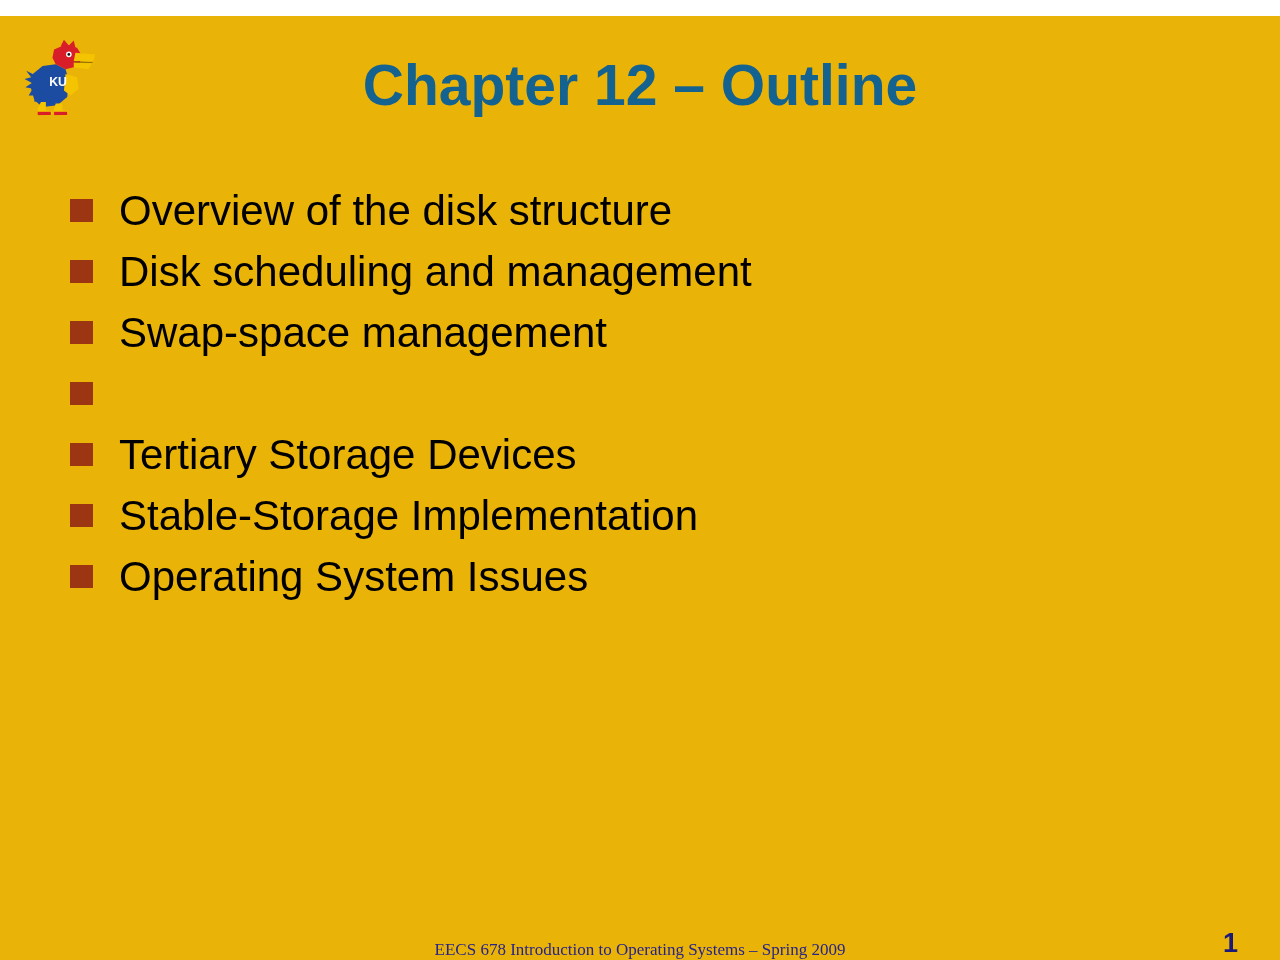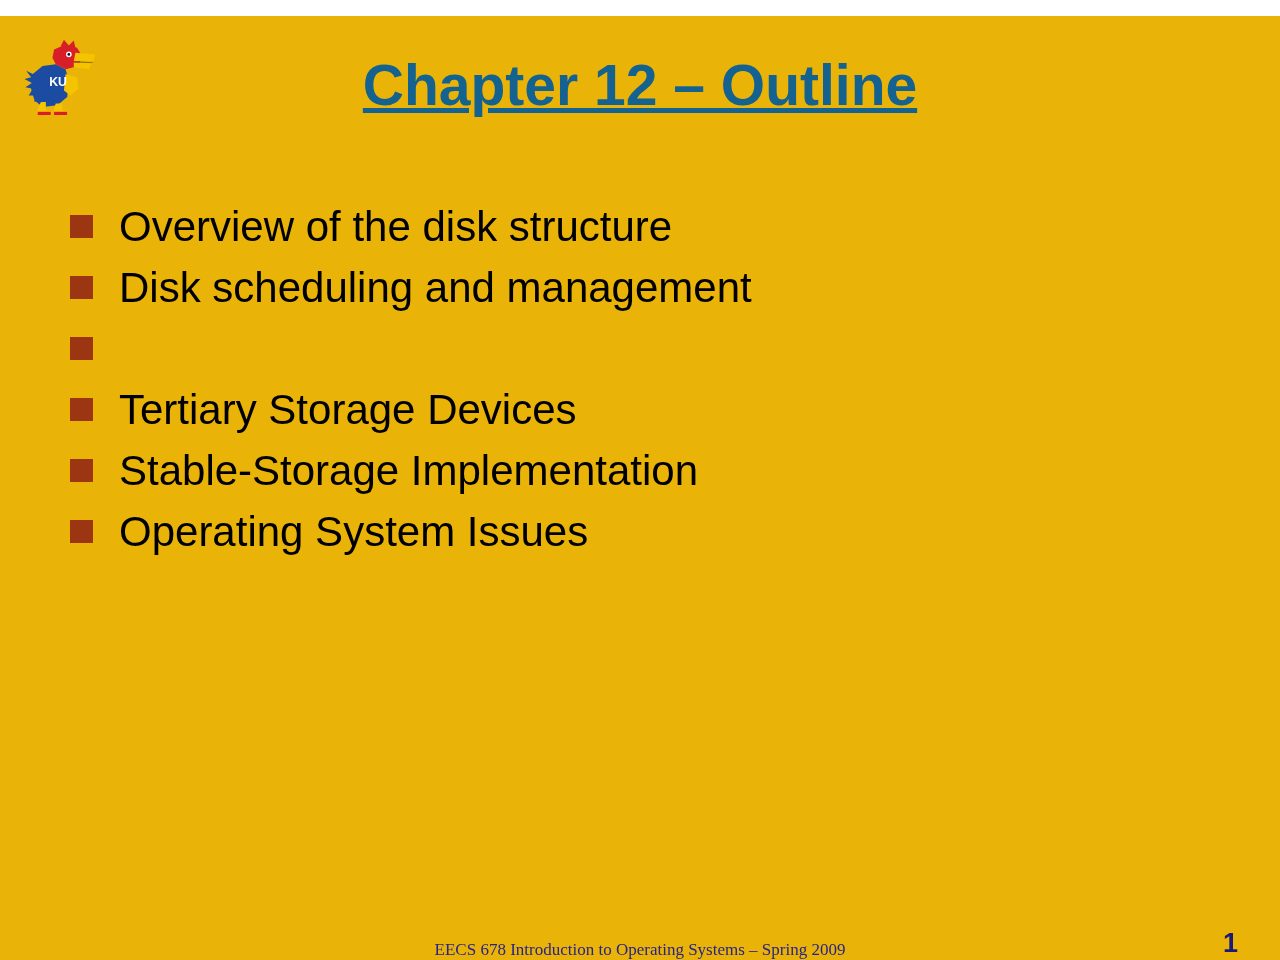--- a/index.html
+++ b/index.html
@@ -35,28 +35,27 @@
     top: 36px;
     width: 1280px;
     text-align: center;
     font-family: "Liberation Sans", sans-serif;
     font-size: 57px;
     font-weight: bold;
     color: #14628F;
     letter-spacing: 0px;
     line-height: 1.18;
     white-space: nowrap;
-    text-decoration: underline;
   }
 
   
   #bullet-list {
     position: absolute;
     left: 70px;
-    top: 187px;
+    top: 171px;
     width: 1140px;
   }
 
   .bullet-row {
     display: flex;
     align-items: flex-start;
     height: 61px;
   }
 
   .bullet-marker {
@@ -147,20 +146,24 @@
     <div class="bullet-row">
       <span class="bullet-marker"></span>
       <span class="bullet-text">Overview of the disk structure</span>
     </div>
 
     <div class="bullet-row">
       <span class="bullet-marker"></span>
       <span class="bullet-text">Disk scheduling and management</span>
     </div>
 
+    <div class="bullet-row">
+      <span class="bullet-marker"></span>
+      <span class="bullet-text">Swap-space management</span>
+    </div>
 
 
     <div class="bullet-row">
       <span class="bullet-marker"></span>
     </div>
 
     <div class="bullet-row">
       <span class="bullet-marker"></span>
       <span class="bullet-text">Tertiary Storage Devices</span>
     </div>

